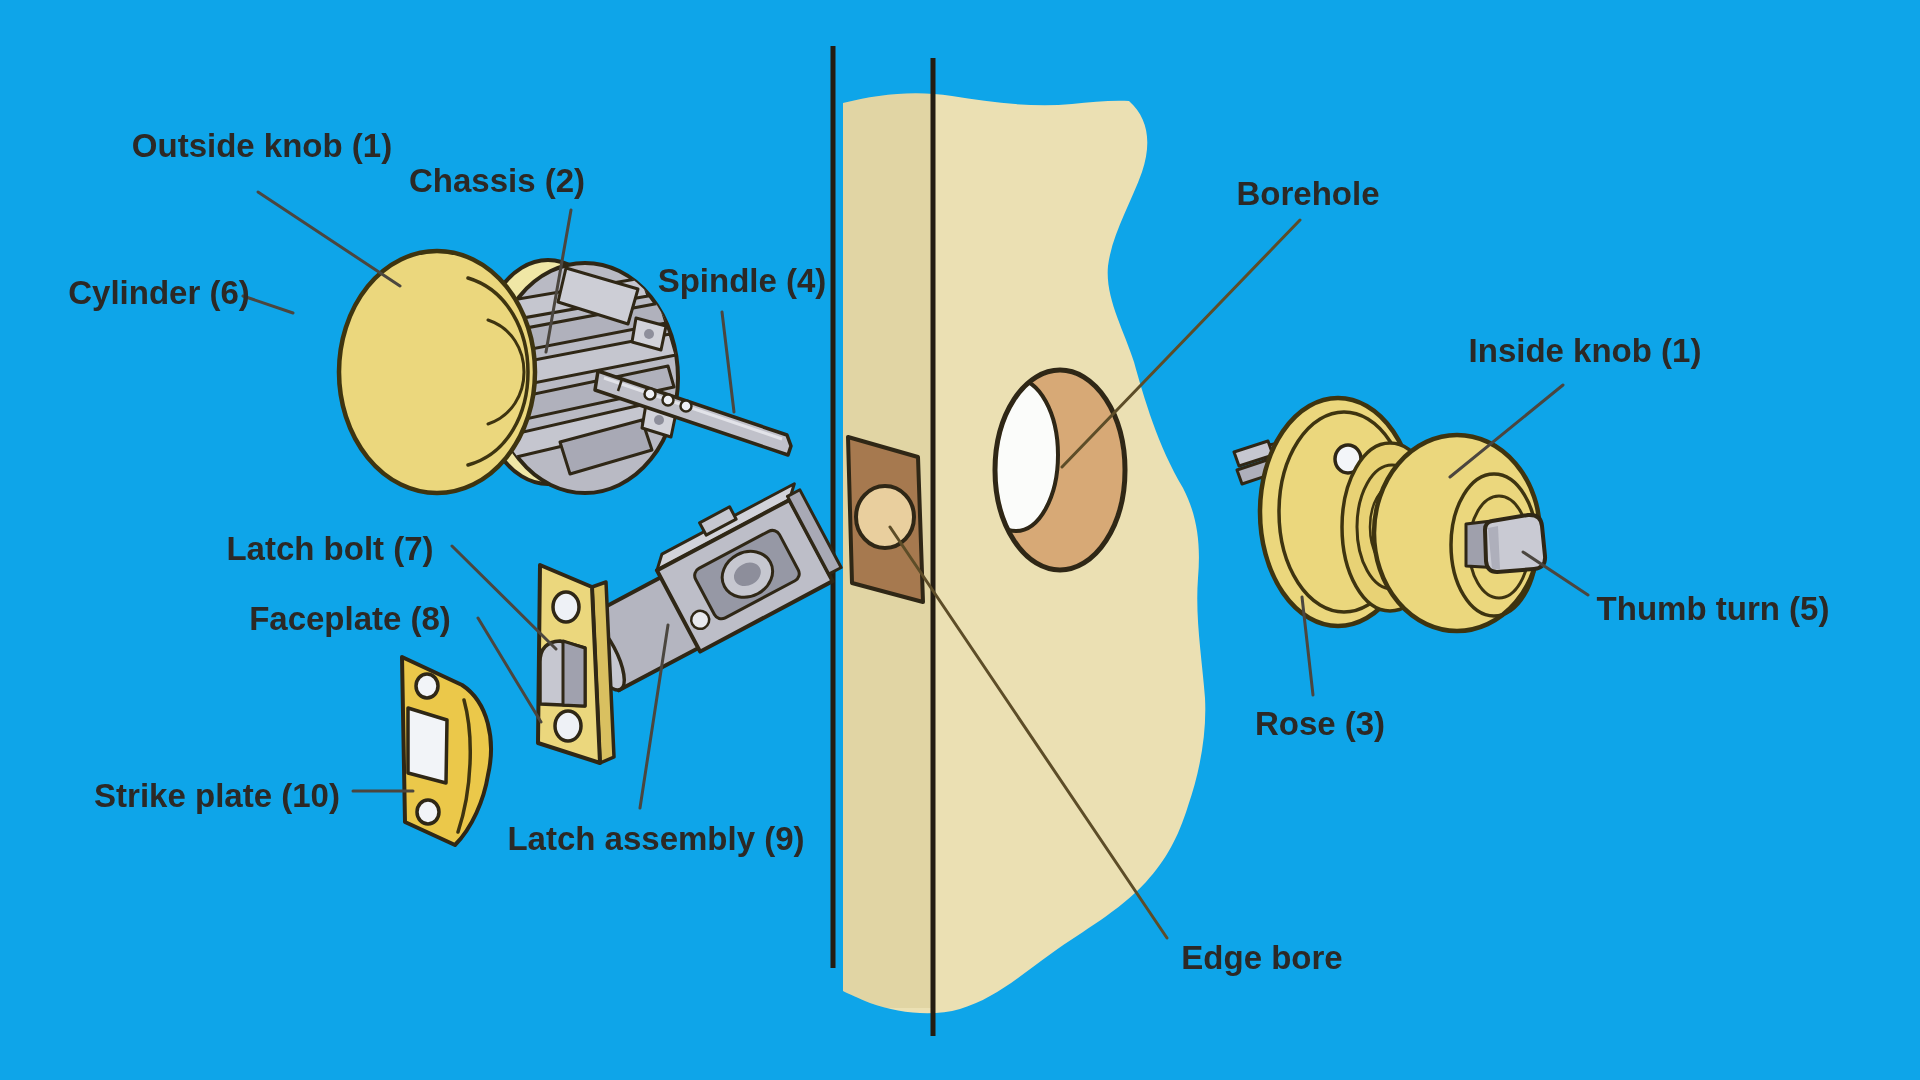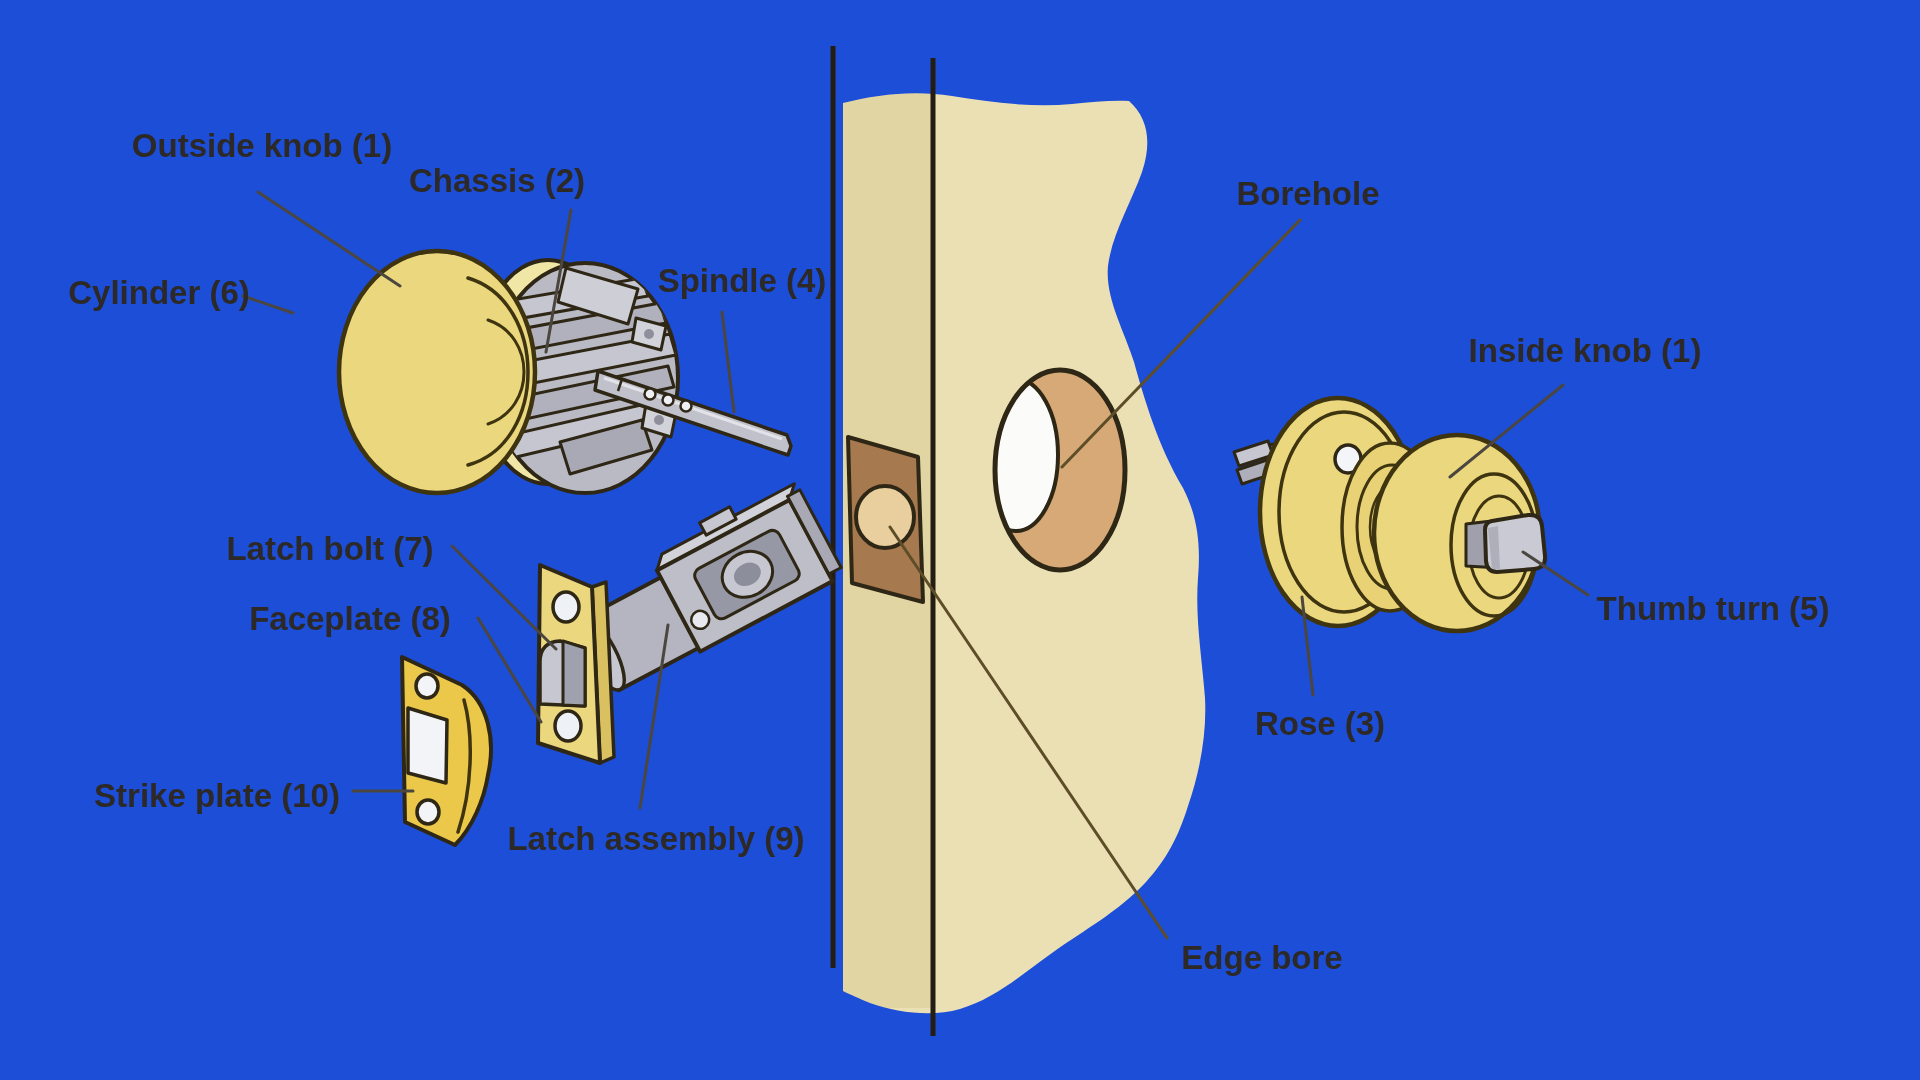--- a/index.html
+++ b/index.html
@@ -1,16 +1,16 @@
 <!DOCTYPE html>
 <html><head>
 <meta charset="utf-8">
 <style>
   html,body{margin:0;padding:0;background:#dee6f3;}
-  #stage{position:relative;width:1920px;height:1080px;overflow:hidden;background:#1d4ed8;
+  #stage{position:relative;width:1920px;height:1080px;overflow:hidden;background:#0ea5e9;
          font-family:"Liberation Sans", sans-serif;}
   #stage svg{position:absolute;left:0;top:0;display:block;}
   .lbl{font-family:"Liberation Sans", sans-serif;font-weight:bold;font-size:33px;
        fill:#2c2926;text-anchor:middle;}
   .leader{stroke:#4b463f;stroke-width:3;stroke-linecap:round;fill:none;}
   .leader-brown{stroke:#5d4d28;stroke-width:3;stroke-linecap:round;fill:none;}
   .ol{stroke:#2f2716;stroke-linejoin:round;}
 </style>
 </head>
 <body>

